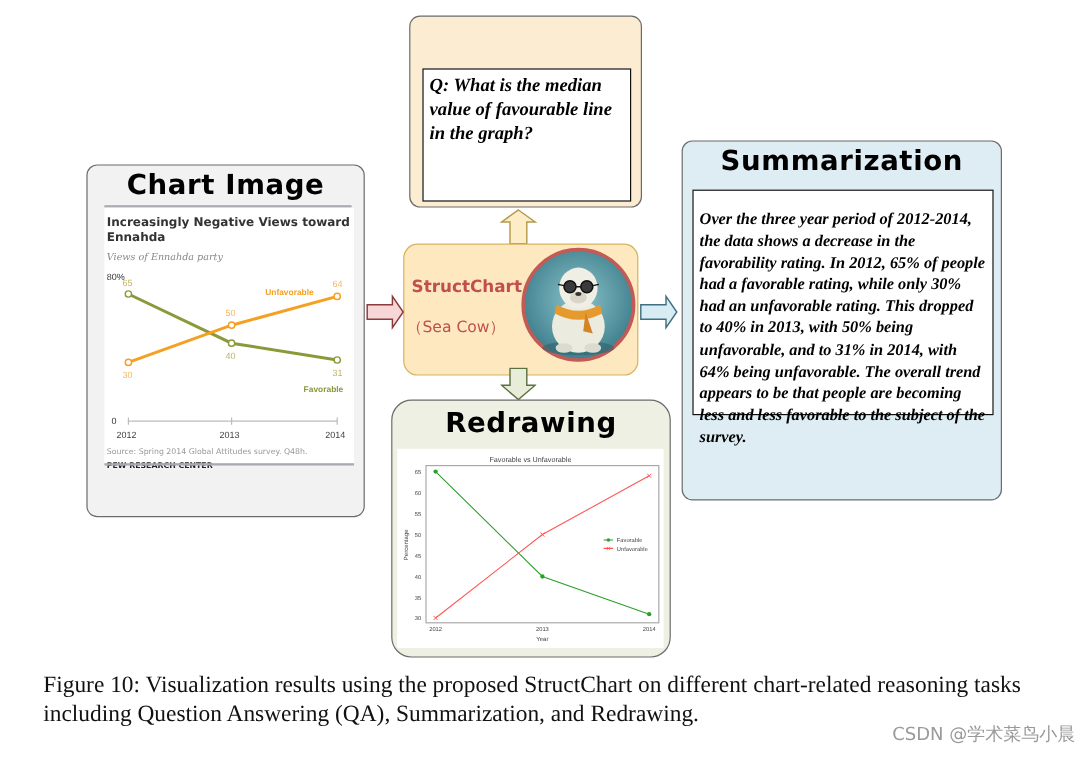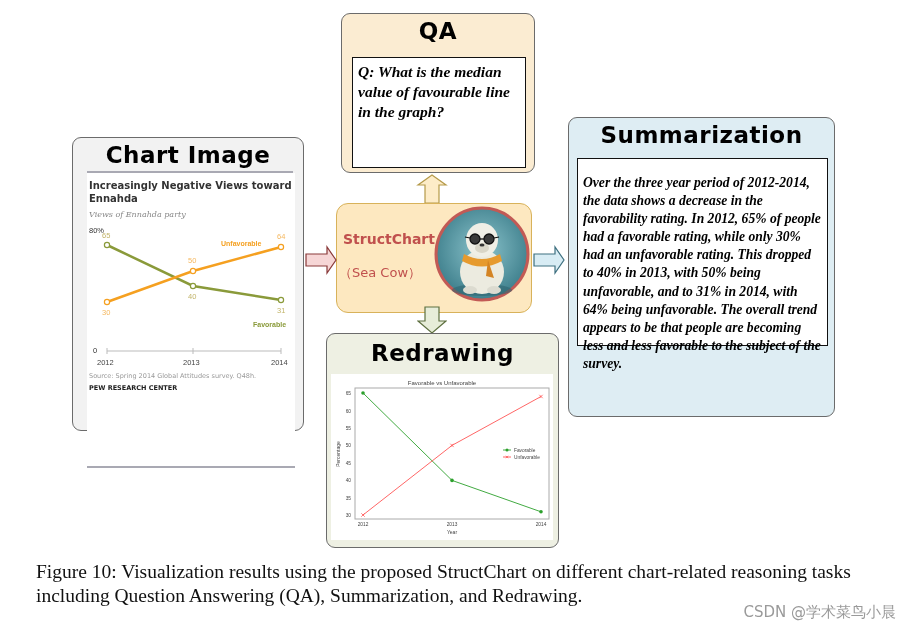--- a/index.html
+++ b/index.html
@@ -11,21 +11,21 @@
   svg text { font-family:"Liberation Sans", sans-serif; }
   .caption { position:absolute; left:36px; top:560px; width:860px; font-family:"Liberation Serif", serif; font-size:19.5px; line-height:24px; color:#111; }
   .watermark { position:absolute; right:14px; top:603px; font-family:"DejaVu Sans", sans-serif; font-size:15px; color:#9a9a9a; }
 </style>
 </head>
 <body>
 
 <div class="panel" style="left:72px; top:137px; width:232px; height:294px; background:#f2f2f2;">
   <div class="panel-title" style="top:4px; font-size:23px;">Chart Image</div>
   <div class="abs" style="left:14px; right:10px; top:33px; height:2px; background:#a9a9b3;"></div>
-  <div class="abs" style="left:14px; top:35px; width:208px; height:295px; background:#ffffff;">
+  <div class="abs" style="left:14px; top:35px; width:208px; height:215px; background:#ffffff;">
     <div class="abs" style="left:2px; top:6px; font-family:'DejaVu Sans',sans-serif; font-size:10px; font-weight:bold; color:#333; line-height:13px;">
       <div>Increasingly Negative Views toward</div>
       <div>Ennahda</div>
     </div>
     <div class="abs" style="left:2px; top:37px; font-family:'DejaVu Serif',serif; font-style:italic; font-size:8px; color:#888;">Views of Ennahda party</div>
     <svg class="abs" style="left:0; top:50px;" width="208" height="165" viewBox="0 0 208 165">
       <text x="2" y="10" font-size="7.5" fill="#333">80%</text>
       <text x="134" y="23" font-size="7" font-weight="bold" fill="#f5a020">Unfavorable</text>
       <text x="166" y="104" font-size="7" font-weight="bold" fill="#8a9a3a">Favorable</text>
 
@@ -55,21 +55,20 @@
       <text x="96" y="142" font-size="7.5" fill="#444">2013</text>
       <text x="184" y="142" font-size="7.5" fill="#444">2014</text>
     </svg>
     <div class="abs" style="left:2px; top:199px; font-size:6.5px; color:#999; white-space:nowrap;">Source: Spring 2014 Global Attitudes survey. Q48h.</div>
     <div class="abs" style="left:2px; top:211px; font-size:6.5px; font-weight:bold; color:#222; white-space:nowrap;">PEW RESEARCH CENTER</div>
     <div class="abs" style="left:0; right:0; bottom:0; height:2px; background:#a9a9b3;"></div>
   </div>
 </div>
 
 <div class="panel" style="left:341px; top:13px; width:194px; height:160px; background:#fbecd2;">
-  <div class="panel-title" style="top:4px; font-size:23px;">QA</div>
   <div class="abs serif-bold" style="left:10px; top:43px; width:174px; height:111px; background:#fff; border:1.5px solid #111; box-sizing:border-box; padding:4px 5px; font-size:15.5px; line-height:20px;">
     <div>Q: What is the median value of favourable line in the graph?</div>
   </div>
 </div>
 
 <svg class="abs" style="left:416px; top:174px;" width="32" height="30" viewBox="0 0 32 30">
   <polygon points="16,1 30,11 23,11 23,29 9,29 9,11 2,11" fill="#fdecc8" stroke="#b59a4a" stroke-width="1.2"></polygon>
 </svg>
 
 <div class="abs" style="left:336px; top:203px; width:196px; height:110px; background:#fde8c0; border:1.5px solid #d8b25a; border-radius:12px; box-sizing:border-box;">
@@ -112,21 +111,21 @@
   <polygon points="8,1 22,1 22,15 29,15 15,27 1,15 8,15" fill="#e7edd9" stroke="#5e7040" stroke-width="1.2"></polygon>
 </svg>
 
 <div class="panel" style="left:568px; top:117px; width:267px; height:300px; background:#deedf3;">
   <div class="panel-title" style="top:4px; font-size:23px;">Summarization</div>
   <div class="abs serif-bold" style="left:8px; top:40px; width:251px; height:188px; background:#fff; border:1.5px solid #111; box-sizing:border-box; padding:15px 5px 5px 5px; font-size:13.6px; line-height:18.1px;">
     <div>Over the three year period of 2012-2014, the data shows a decrease in the favorability rating. In 2012, 65% of people had a favorable rating, while only 30% had an unfavorable rating. This dropped to 40% in 2013, with 50% being unfavorable, and to 31% in 2014, with 64% being unfavorable. The overall trend appears to be that people are becoming less and less favorable to the subject of the survey.</div>
   </div>
 </div>
 
-<div class="panel" style="left:326px; top:333px; width:233px; height:215px; background:#eef0e3;">
+<div class="panel" style="left:326px; top:333px; width:233px; height:215px; background:#eef0e3;border-radius:17px;">
   <div class="panel-title" style="top:6px; font-size:23px;">Redrawing</div>
   <svg class="abs" style="left:4px; top:40px; background:#fff;" width="222" height="166" viewBox="0 0 222 166">
     <text x="111" y="11" font-size="6" fill="#444" text-anchor="middle">Favorable vs Unfavorable</text>
     <rect x="24" y="14" width="194" height="131" fill="#fff" stroke="#aaa" stroke-width="1"></rect>
 
     <g font-size="4.8" fill="#444" text-anchor="end">
       <text x="20" y="21">65</text>
       <text x="20" y="38.5">60</text>
       <text x="20" y="56">55</text>
       <text x="20" y="73.4">50</text>

